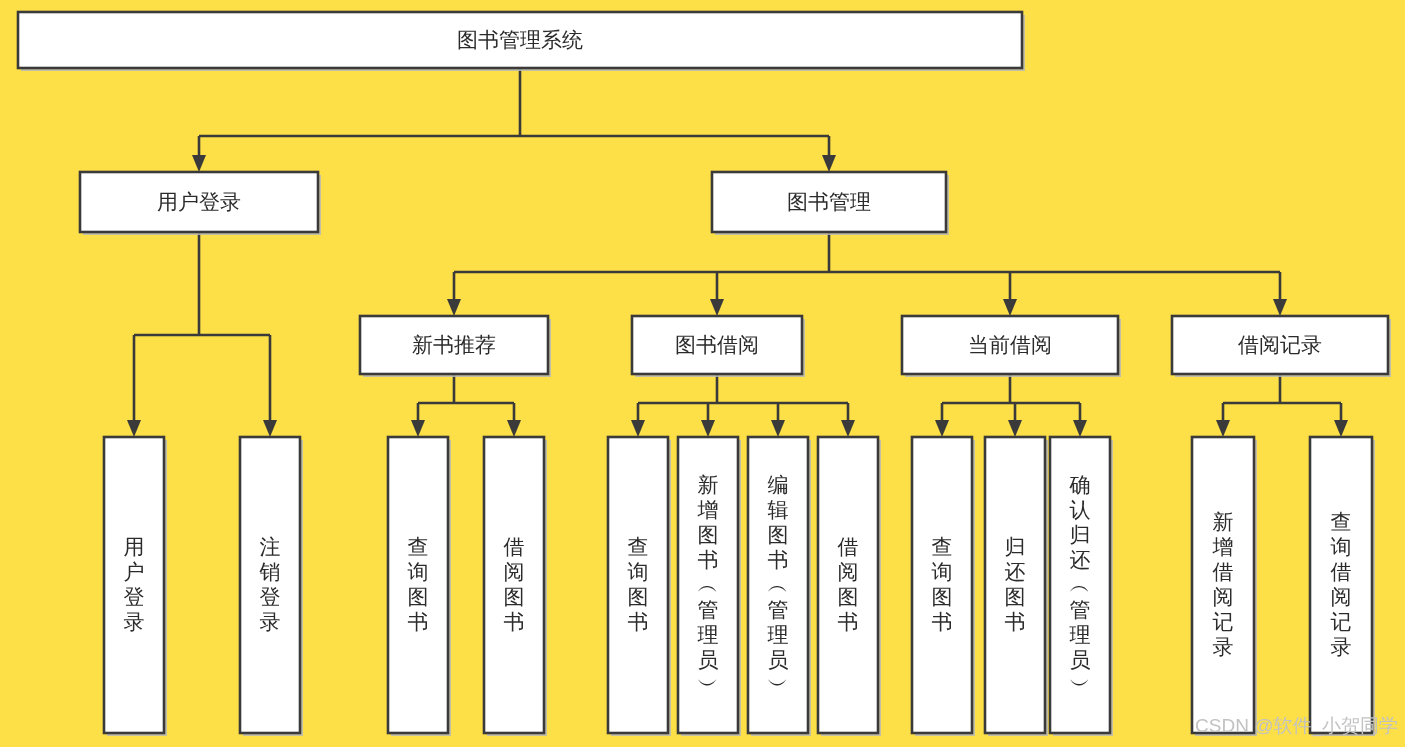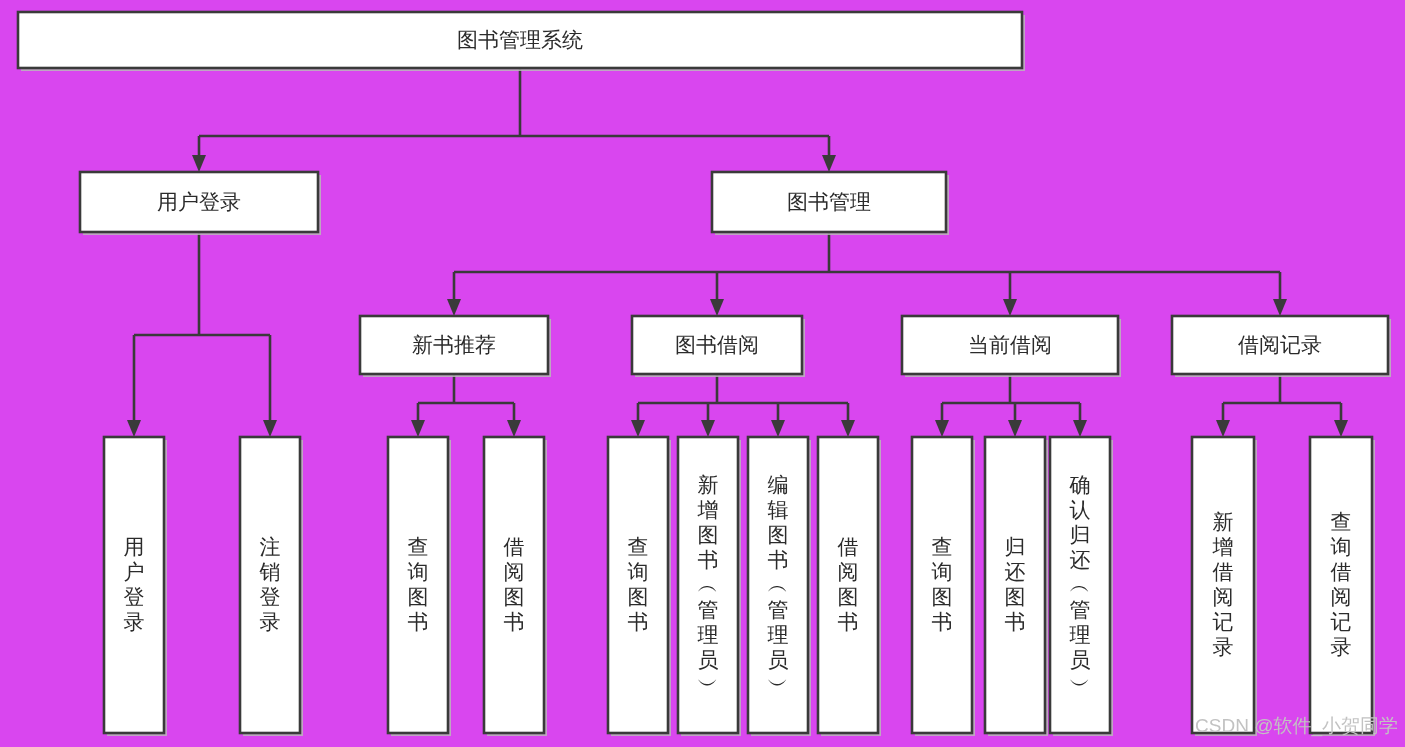--- a/index.html
+++ b/index.html
@@ -7,21 +7,21 @@
     padding: 0;
     background: #ffffff;
   }
   body {
     font-family: "Liberation Sans", "DejaVu Sans", sans-serif;
   }
   #diagram-root {
     position: relative;
     width: 1405px;
     height: 747px;
-    background: #d946ef;
+    background: #fde047;
     overflow: hidden;
   }
   svg#tree-svg {
     position: absolute;
     left: 0;
     top: 0;
     width: 1405px;
     height: 747px;
     display: block;
   }

